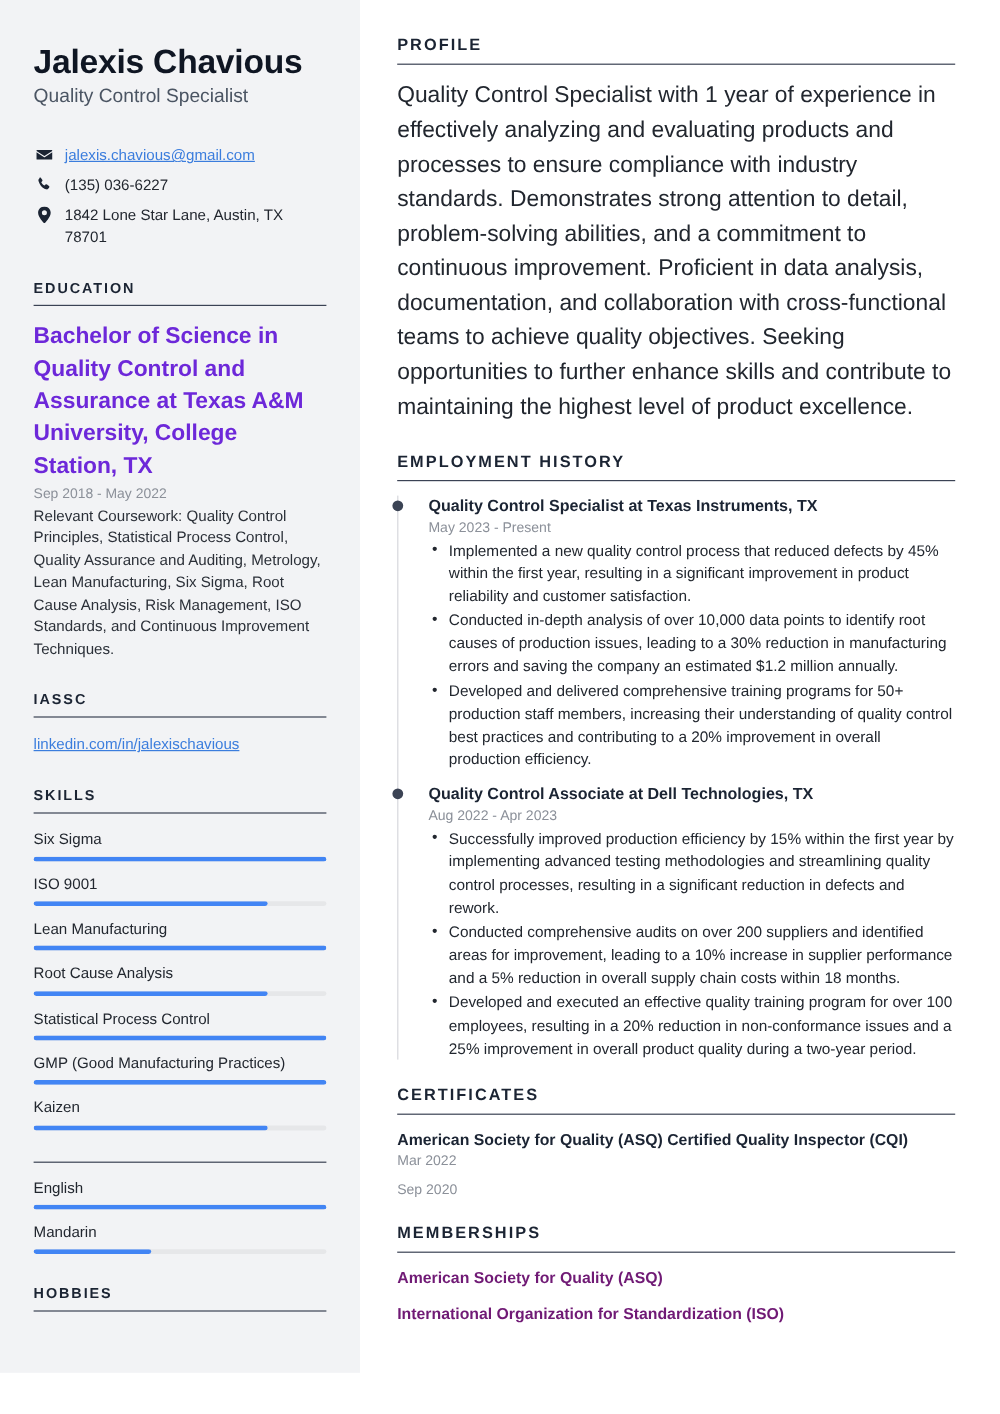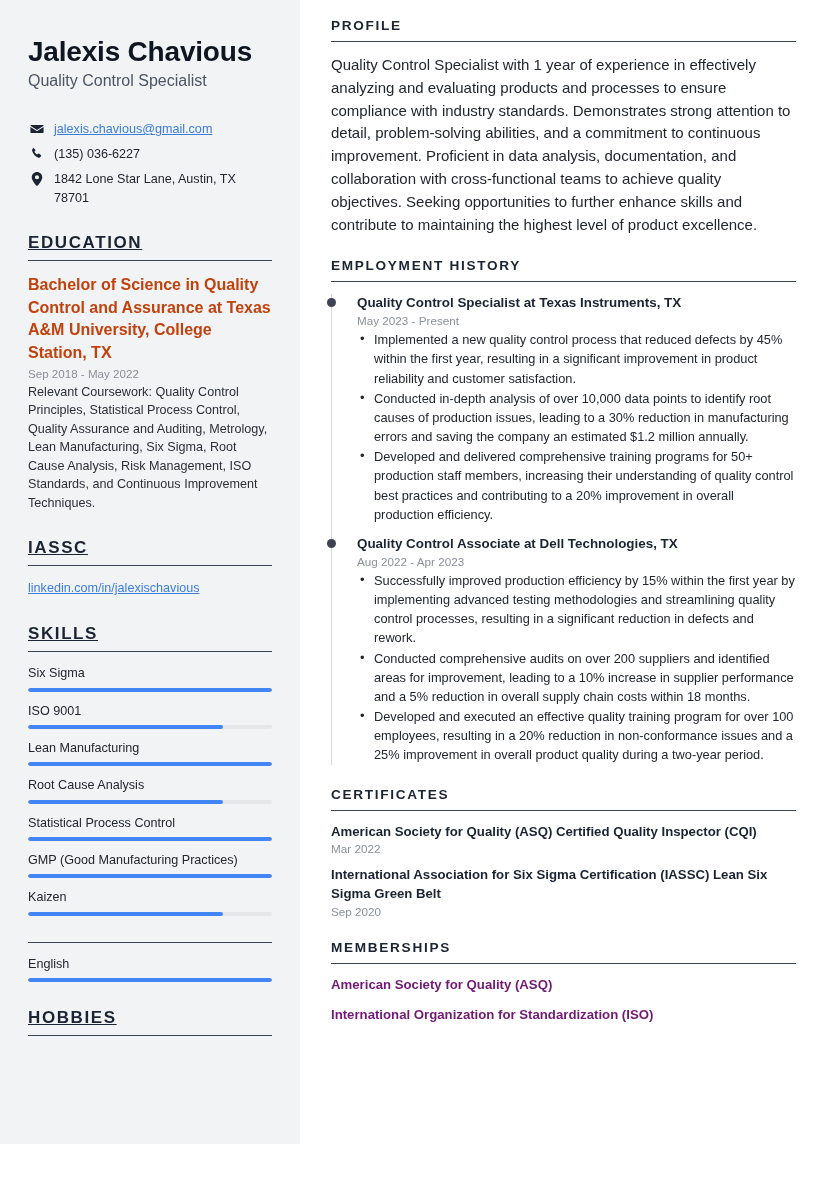--- a/index.html
+++ b/index.html
@@ -27,47 +27,47 @@
   .contact-row { display: flex; align-items: flex-start; margin-bottom: 7px; }
   .contact-ico {
     width: 17px; min-width: 17px; margin-right: 9px; padding-top: 2px;
     display: flex; justify-content: center; color: #1b2433;
   }
   .contact-txt { font-size: 12.6px; color: #22272f; line-height: 1.45; }
   .contact-txt.link { color: #3b7ddd; text-decoration: underline; }
 
   .sec { margin-top: 26px; }
   .sec-head {
-    font-size: 17px; font-weight: 700; color: #1b2433;
-    letter-spacing: 1.6px; padding-bottom: 7px; text-decoration: underline;
+    font-size: 12px; font-weight: 700; color: #1b2433;
+    letter-spacing: 1.6px; padding-bottom: 7px;
   }
   .sec-rule { height: 1px; background: #3b4354; margin-bottom: 13px; }
 
-  .edu-deg { font-size: 16px; font-weight: 700; color: #c2410c; line-height: 1.42; }
+  .edu-deg { font-size: 19px; font-weight: 700; color: #6d28d9; line-height: 1.42; }
   .edu-date { font-size: 11.6px; color: #8b9099; margin-top: 2px; margin-bottom: 3px; }
   .edu-desc { font-size: 12.6px; color: #2b3038; line-height: 1.47; }
 
   .link-item { font-size: 12.6px; color: #3b7ddd; text-decoration: underline; line-height: 1.5; }
 
   .bar-item { margin-bottom: 11px; }
   .bar-label { font-size: 12.6px; color: #22272f; margin-bottom: 6px; line-height: 1.3; }
   .bar-track { height: 4px; background: #e6e7e9; border-radius: 2px; overflow: hidden; }
   .bar-fill { height: 4px; background: #4285f4; border-radius: 2px; }
 
   .hobby-item { font-size: 12.6px; color: #22272f; line-height: 1.5; }
 
   
-  .main { flex: 1; height: 1178px; background: #ffffff; padding: 18px 37px 0 31px; }
+  .main { flex: 1; height: 1178px; background: #ffffff; padding: 30px 37px 0 31px; }
   .m-sec { margin-bottom: 22px; }
   .m-head {
     font-size: 13.6px; font-weight: 700; color: #1b2433;
     letter-spacing: 1.7px; padding-bottom: 8px;
   }
   .m-rule { height: 1px; background: #3b4354; margin-bottom: 12px; }
-  .profile-txt { font-size: 15px; color: #22272f; line-height: 1.52; }
+  .profile-txt { font-size: 19px; color: #22272f; line-height: 1.52; }
 
   .timeline { position: relative; padding-left: 26px; }
   .timeline::before {
     content: ""; position: absolute; left: 0; top: 0; bottom: 0;
     width: 1px; background: #d6d8dc;
   }
   .job { position: relative; margin-bottom: 11px; }
   .job-dot {
     position: absolute; left: -30px; top: 4px;
     width: 9px; height: 9px; border-radius: 50%; background: #3b4354;
@@ -192,20 +192,26 @@
 
     <section class="sec">
       <div class="sec-rule"></div>
       <div id="languages-list">
           <div class="bar-item">
             <div class="bar-label">English</div>
             <div class="bar-track">
               <div class="bar-fill" style="width: 100%;"></div>
             </div>
           </div>
+          <div class="bar-item">
+            <div class="bar-label">Mandarin</div>
+            <div class="bar-track">
+              <div class="bar-fill" style="width: 40%;"></div>
+            </div>
+          </div>
         </div>
     </section>
 
     <section class="sec">
       <div class="sec-head">HOBBIES</div>
       <div class="sec-rule"></div>
     </section>
 
   </aside>
 
@@ -246,21 +252,20 @@
 
     <section class="m-sec">
       <div class="m-head">CERTIFICATES</div>
       <div class="m-rule"></div>
       <div id="certs-list">
           <div class="cert-item">
             <div class="cert-name">American Society for Quality (ASQ) Certified Quality Inspector (CQI)</div>
             <div class="cert-date">Mar 2022</div>
           </div>
           <div class="cert-item">
-            <div class="cert-name">International Association for Six Sigma Certification (IASSC) Lean Six Sigma Green Belt</div>
             <div class="cert-date">Sep 2020</div>
           </div>
         </div>
     </section>
 
     <section class="m-sec">
       <div class="m-head">MEMBERSHIPS</div>
       <div class="m-rule"></div>
       <div id="mems-list">
           <div class="mem-item">American Society for Quality (ASQ)</div>

